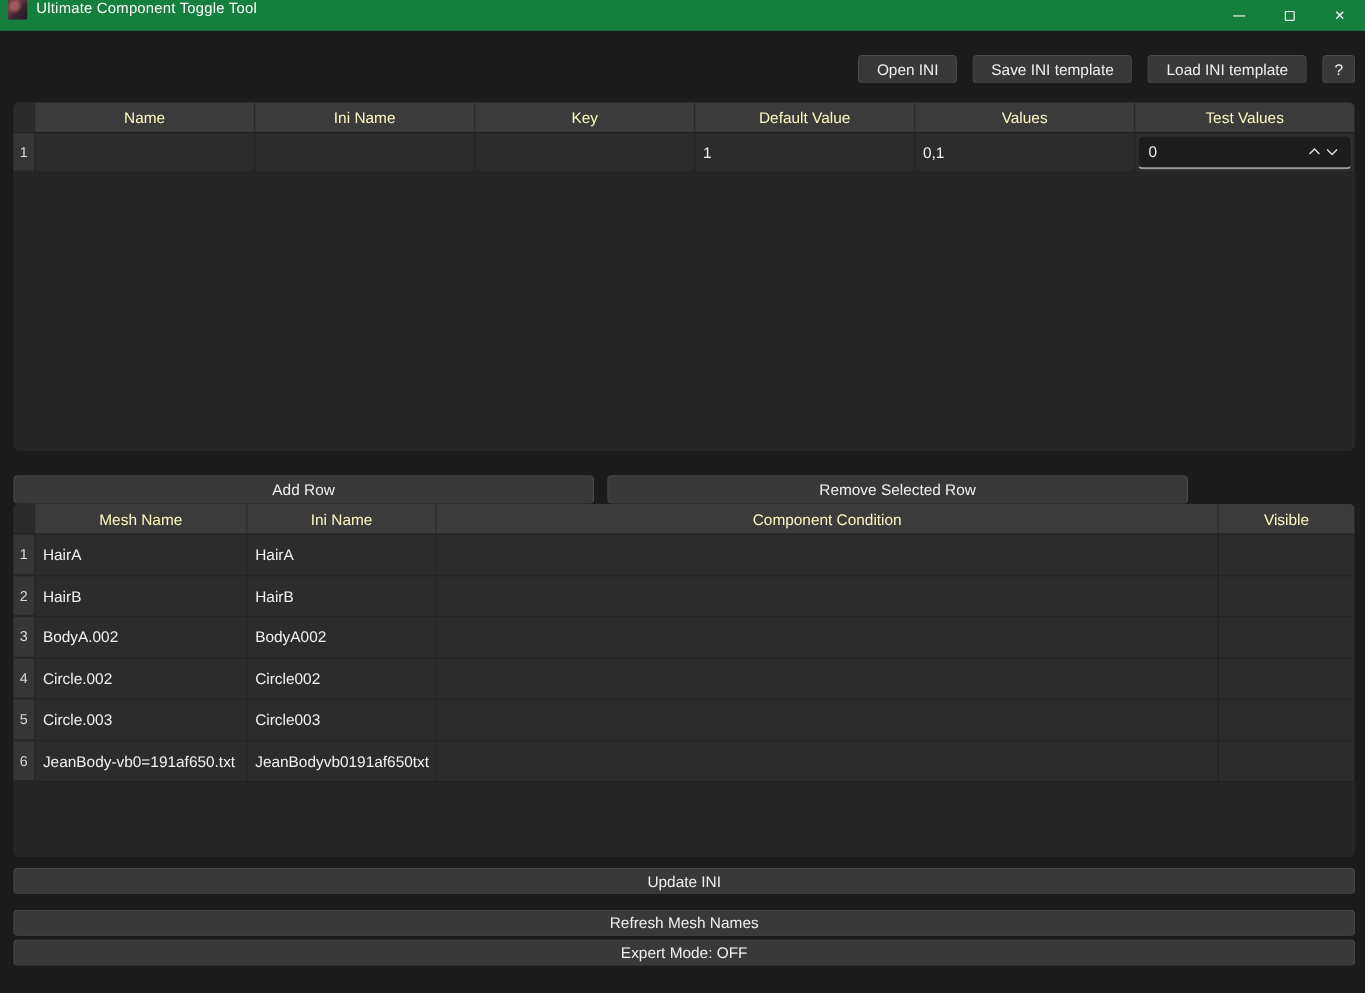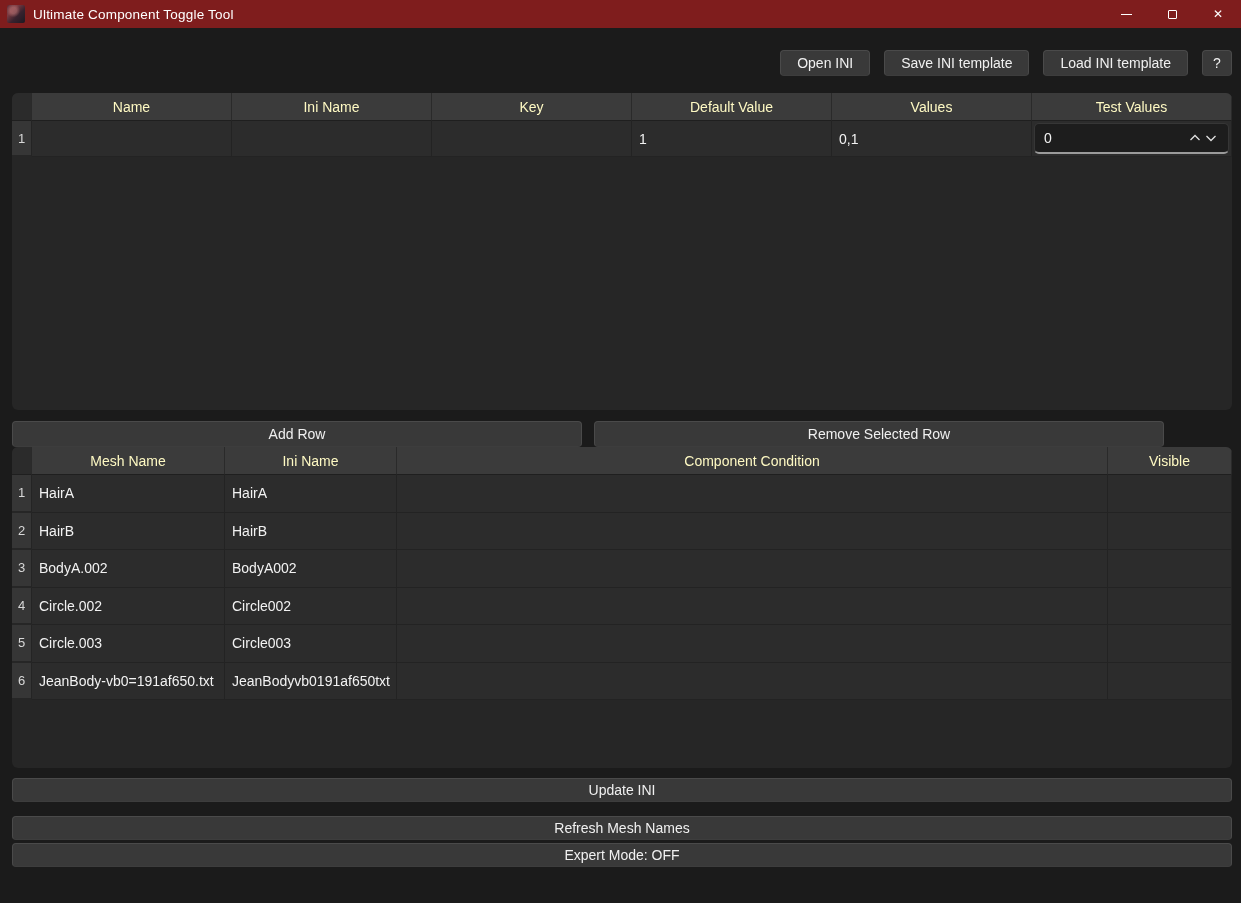--- a/index.html
+++ b/index.html
@@ -2,21 +2,21 @@
 <html><head>
 <meta charset="utf-8">
 <style>
   * { margin:0; padding:0; box-sizing:border-box; }
   html,body {
     width:1241px; height:903px; overflow:hidden;
     background:#1b1b1b; color:#eaeaea;
     font-family:"Liberation Sans", sans-serif;
   }
   
-  .titlebar { height:28px; display:flex; align-items:center; background:#7f1d1d; }
+  .titlebar { height:28px; display:flex; background:#15803d; }
   .app-icon {
     width:18px; height:18px; margin:0 8px 0 7px; border-radius:2px;
     background:
       radial-gradient(circle at 35% 30%, rgba(190,120,120,.55) 0 18%, transparent 40%),
       linear-gradient(135deg, #5f2e36 0%, #7a3b42 30%, #38222e 60%, #1d1a22 100%);
   }
   .title { font-size:13.5px; color:#ffffff; letter-spacing:.2px; }
   .win-controls { margin-left:auto; display:flex; height:100%; }
   .win-btn { width:46px; height:28px; display:flex; align-items:center; justify-content:center; }
   .min-glyph { width:11px; height:1px; background:#ffffff; }
@@ -51,21 +51,21 @@
            display:flex; align-items:center; padding:0 7px; font-size:14px; color:#f2f2f2;
            white-space:nowrap; overflow:hidden; }
   
   .spin-cell { padding:2px 2px; }
   .spinbox { width:100%; height:100%; background:#1d1d1d;
              border:1px solid #363636; border-bottom:2px solid #9b9b9b;
              border-radius:5px; display:flex; align-items:center; padding:0 9px; }
   .spin-val { font-size:14px; color:#f2f2f2; flex:1; }
   .chev { display:flex; align-items:center; justify-content:center; width:16px; height:100%; }
   
-  .actions { margin-top:11px; display:flex; gap:12px; width:1152px; }
+  .actions { margin-top:22px; display:flex; gap:12px; width:1068px; }
   .actions .fl { flex:1; }
   .footer-btn { display:block; width:1220px; height:24px; padding:0; }
   .mt10 { margin-top:10px; } .mt14 { margin-top:14px; } .mt13 { margin-top:3px; }
 </style>
 </head>
 <body>
 
 <div class="titlebar">
   <div class="app-icon"></div>
   <span class="title">Ultimate Component Toggle Tool</span>

